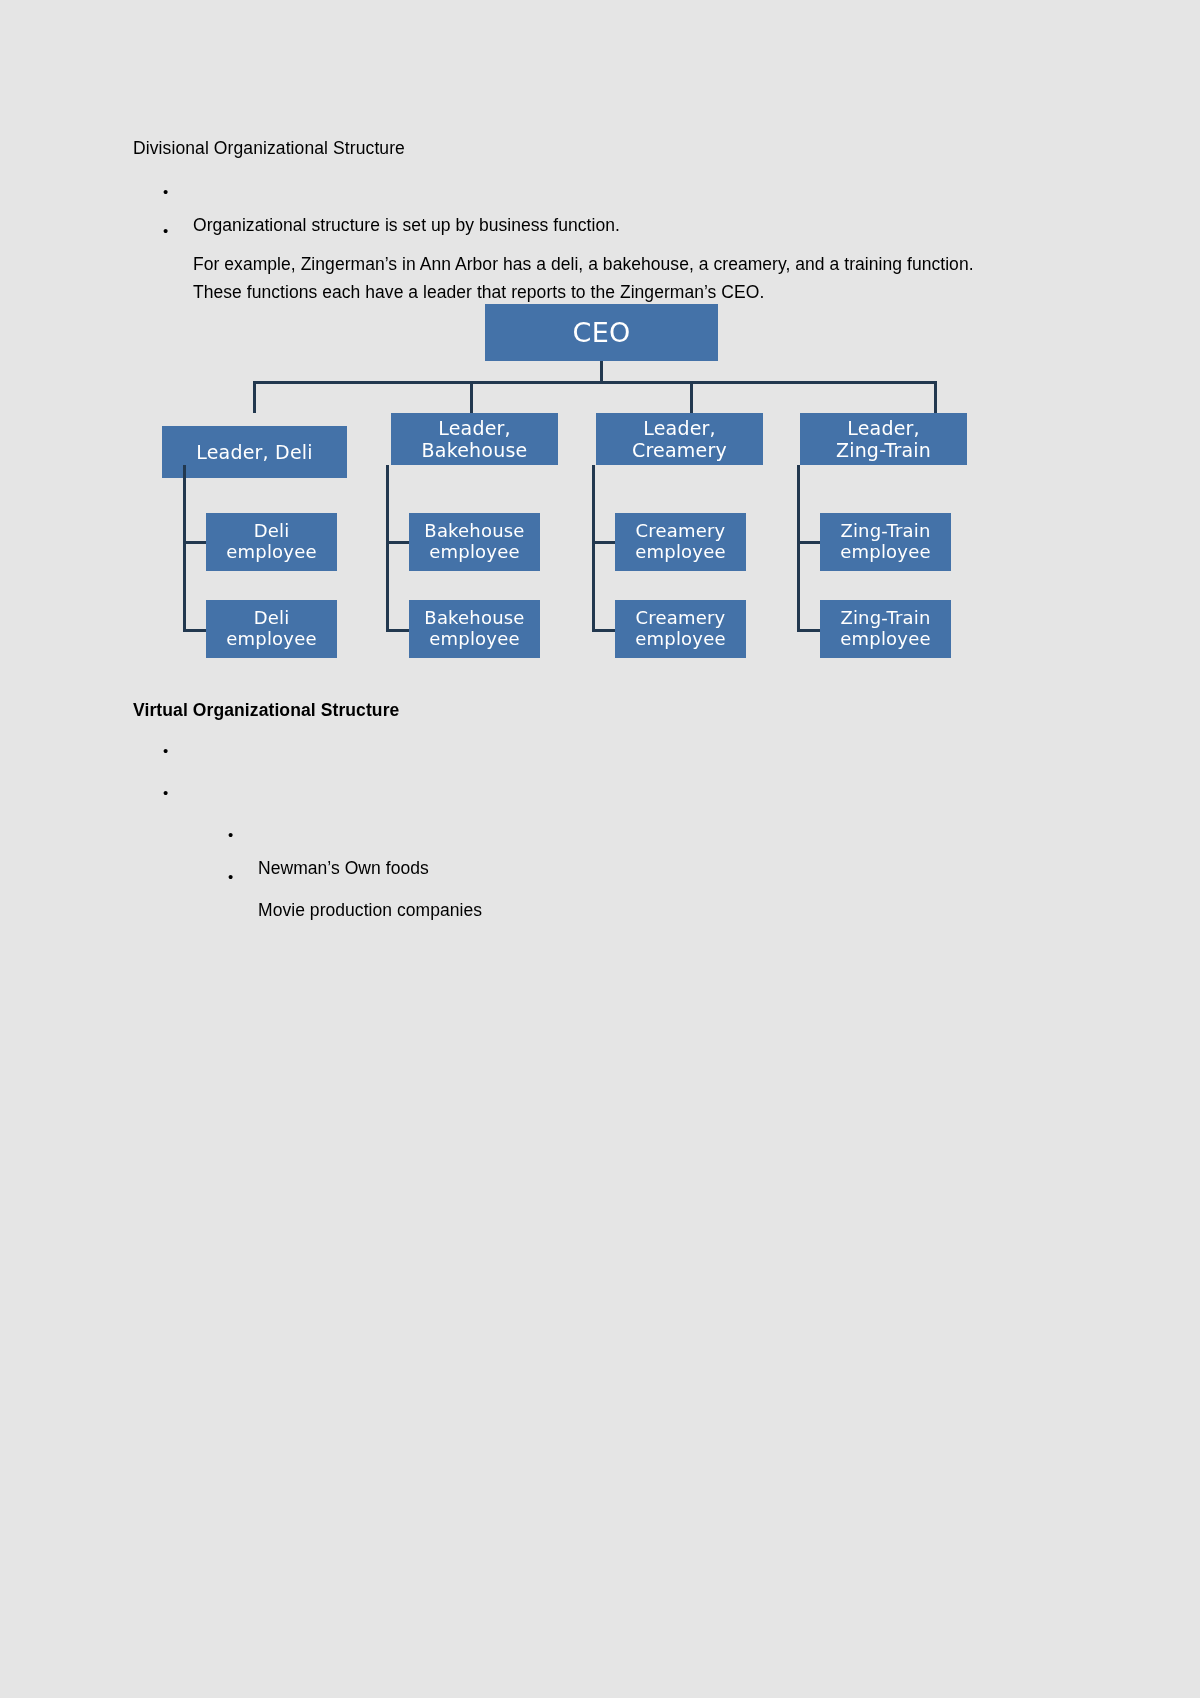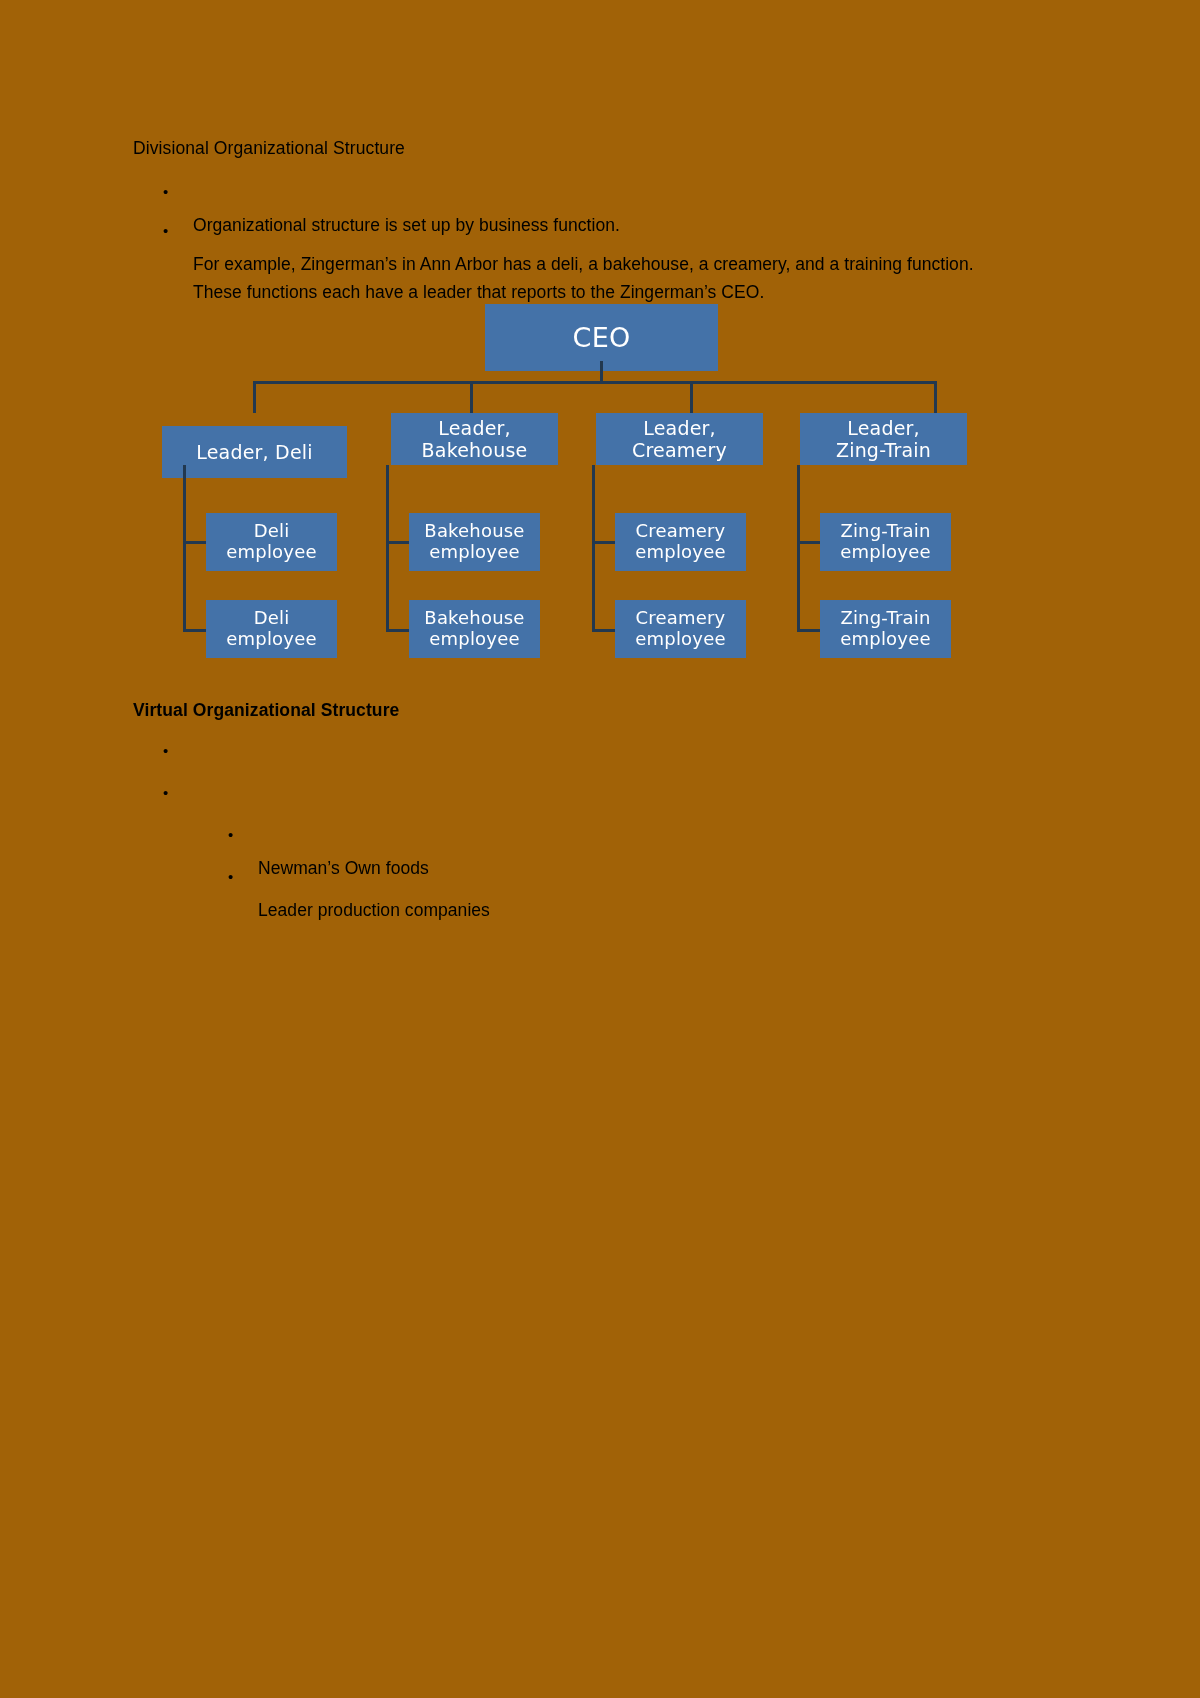--- a/index.html
+++ b/index.html
@@ -9,21 +9,21 @@
     background: #ffffff;
   }
   body {
     font-family: "Liberation Sans", sans-serif;
     color: #000000;
   }
   .page {
     position: relative;
     width: 1200px;
     height: 1698px;
-    background: #a16207;
+    background: #e5e5e5;
     overflow: hidden;
   }
 
   
   .section-heading {
     position: absolute;
     left: 133px;
     font-size: 17.5px;
     line-height: 1.35;
     color: #000000;
@@ -104,21 +104,21 @@
     <span class="bullet-text">Organizational structure is set up by business function.</span>
   </div>
 
   <div class="bullet-row bullet-l1" style="top:218px; width:815px;">
     <span class="bullet-mark">•</span>
     <span class="bullet-text">For example, Zingerman’s in Ann Arbor has a deli, a bakehouse, a creamery, and a training function. These functions each have a leader that reports to the Zingerman’s CEO.</span>
   </div>
 
   <div class="orgchart">
 
-    <div class="node node-ceo" style="left:485px; top:304px; width:233px; height:67px;">CEO</div>
+    <div class="node node-ceo" style="left:485px; top:304px; width:233px; height:57px;">CEO</div>
 
     <div class="conn conn-v" style="left:600px; top:361px; height:22px;"></div>
 
     <div class="conn conn-h" style="left:253px; top:381px; width:684px;"></div>
 
     <div class="conn conn-v" style="left:253px; top:381px; height:32px;"></div>
     <div class="conn conn-v" style="left:470px; top:381px; height:32px;"></div>
     <div class="conn conn-v" style="left:690px; top:381px; height:32px;"></div>
     <div class="conn conn-v" style="left:934px; top:381px; height:32px;"></div>
 
@@ -197,16 +197,16 @@
     <span class="bullet-mark">•</span>
   </div>
 
   <div class="bullet-row bullet-l2" style="top:822px; width:700px;">
     <span class="bullet-mark">•</span>
     <span class="bullet-text">Newman’s Own foods</span>
   </div>
 
   <div class="bullet-row bullet-l2" style="top:864px; width:700px;">
     <span class="bullet-mark">•</span>
-    <span class="bullet-text">Leader production companies</span>
+    <span class="bullet-text">Movie production companies</span>
   </div>
 
 </div>
 
 </body></html>

